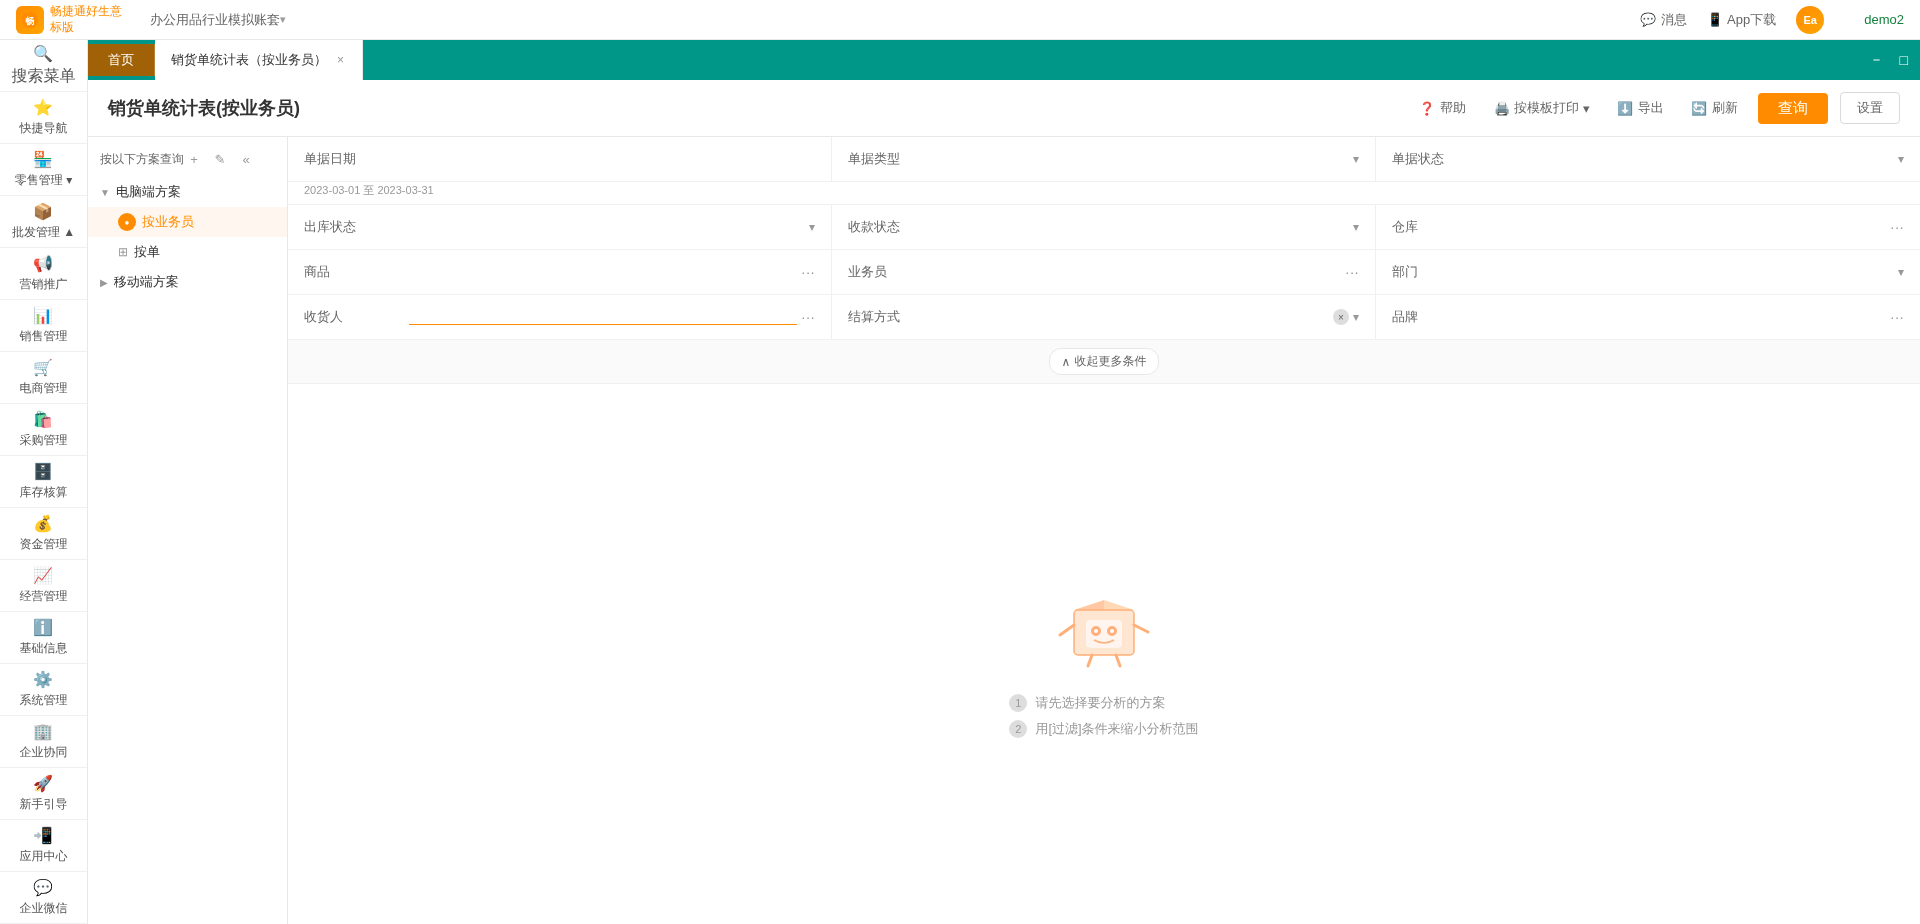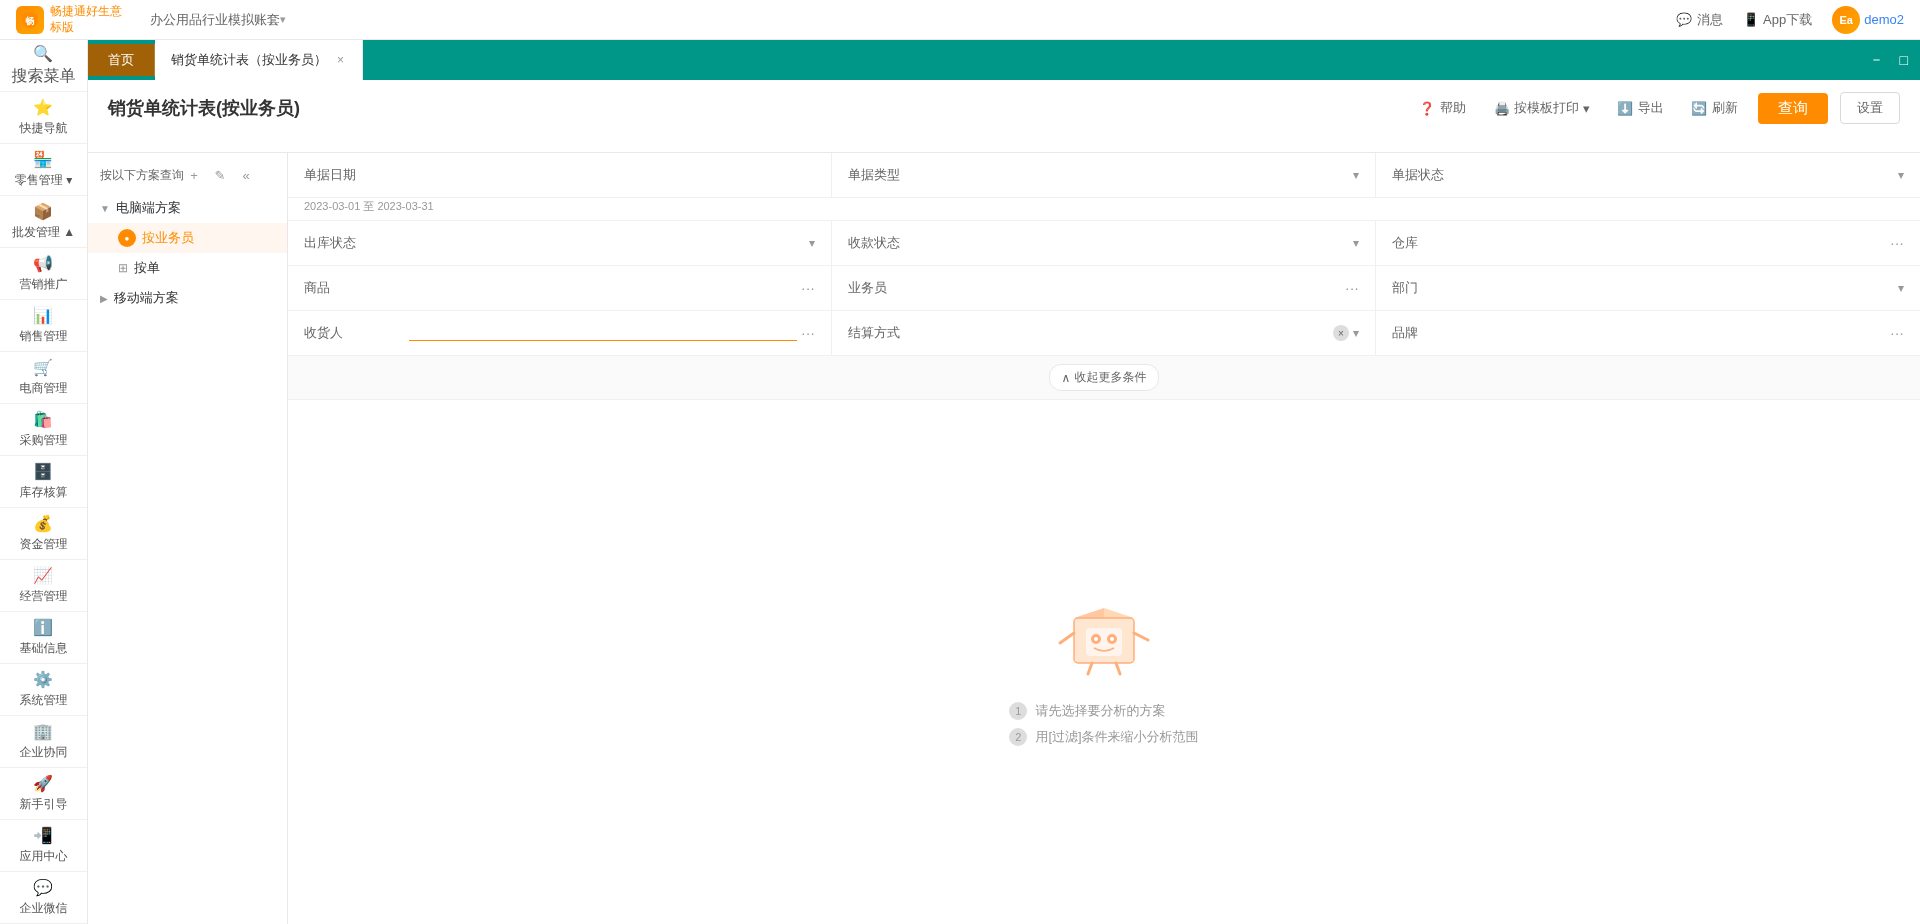--- a/index.html
+++ b/index.html
@@ -75,21 +75,21 @@
       height: 28px;
       border-radius: 50%;
       background: linear-gradient(135deg, #ff8c00, #ffa500);
       display: flex;
       align-items: center;
       justify-content: center;
       color: white;
       font-size: 11px;
       font-weight: bold;
     }
-    .user-name { font-size: 13px; color: #3b82f6; cursor: pointer; }
+    .user-name { font-size: 13px; color: #15803d; cursor: pointer; margin-left: 36px; }
 
     
     .main-layout {
       display: flex;
       flex: 1;
       overflow: hidden;
     }
 
     
     .sidebar {
@@ -181,21 +181,21 @@
       flex: 1;
       background: #f5f5f5;
       overflow: auto;
       display: flex;
       flex-direction: column;
     }
 
     
     .page-header {
       background: white;
-      padding: 12px 20px 16px 20px;
+      padding: 12px 20px 0 20px;
       border-bottom: 1px solid #e8e8e8;
       flex-shrink: 0;
     }
     .page-title-row {
       display: flex;
       align-items: center;
       justify-content: space-between;
       margin-bottom: 12px;
     }
     .page-title {

